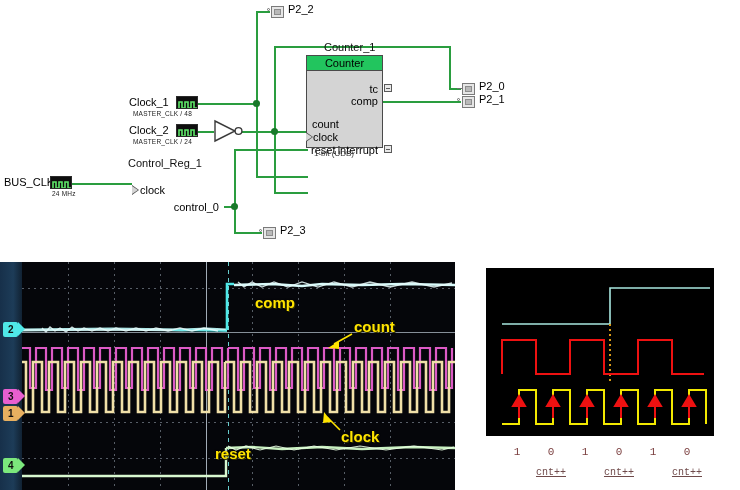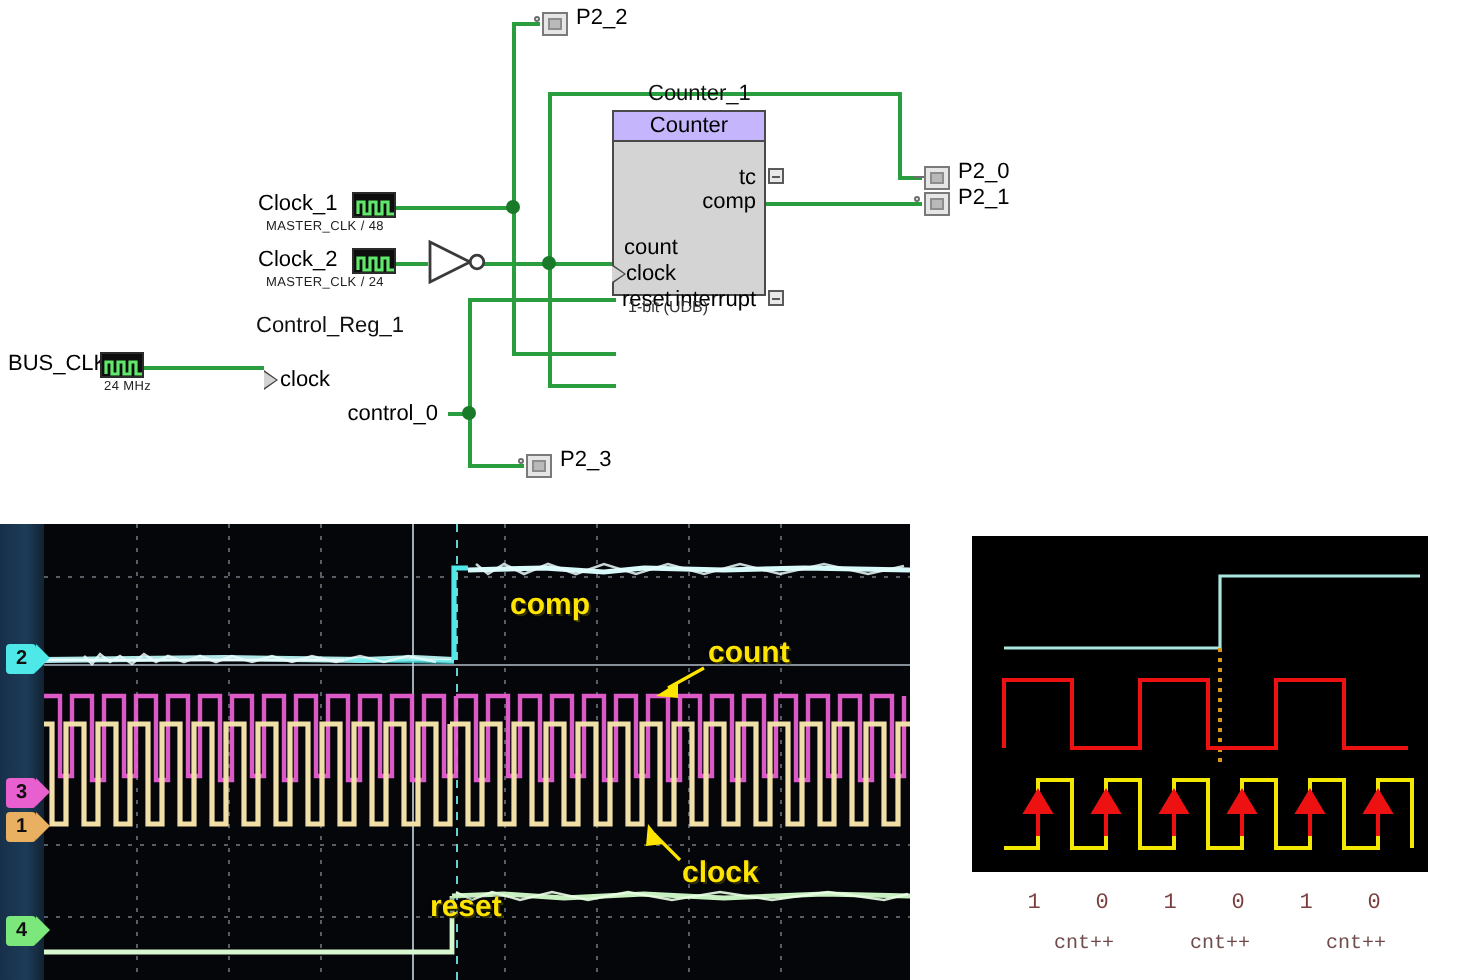--- a/index.html
+++ b/index.html
@@ -13,21 +13,21 @@
   
   #schematic{position:absolute;left:0;top:0;width:740px;height:258px;background:#fff;}
   .wire{position:absolute;background:#2a9d3f;}
   .wire.h{height:2px;}
   .wire.v{width:2px;}
   .jdot{position:absolute;width:7px;height:7px;border-radius:50%;background:#197a2a;}
 
   .blk{position:absolute;box-sizing:border-box;border:1px solid #4a4a4a;background:#d4d4d4;}
   .blk .hdr{
     box-sizing:border-box;height:15px;line-height:15px;text-align:center;
-    background:#c4b5fd;border-bottom:1px solid #4a4a4a;
+    background:#22c55e;border-bottom:1px solid #4a4a4a;
     font-size:11px;color:#000;
   }
   .blk-title{position:absolute;font-size:11px;color:#111;white-space:nowrap;}
   .blk-sub{position:absolute;font-size:8px;color:#333;white-space:nowrap;}
   .pin-l{position:absolute;font-size:11px;color:#000;white-space:nowrap;}
   .pin-r{position:absolute;font-size:11px;color:#000;white-space:nowrap;text-align:right;}
 
   
   .clkarrow{position:absolute;width:0;height:0;
     border-top:5px solid transparent;border-bottom:5px solid transparent;
@@ -75,22 +75,22 @@
     border-top:7.5px solid transparent;border-bottom:7.5px solid transparent;}
   .ann{position:absolute;color:#ffe400;font-size:15px;font-weight:bold;
     white-space:nowrap;text-shadow:0 0 2px #000,1px 1px 0 #3a3a00;}
   .noise{position:absolute;}
 
   
   #timing{position:absolute;left:484px;top:268px;width:248px;height:222px;background:#ffffff;}
   #timing .panel{position:absolute;left:2px;top:0;width:228px;height:168px;background:#000;}
   .tlabel{position:absolute;font-size:11px;color:#7b3f3f;text-align:center;
     font-family:"Liberation Mono","DejaVu Sans Mono",monospace;}
-  .tcnt{position:absolute;font-size:10px;color:#6f4a4a;text-align:left;
-    font-family:"Liberation Mono","DejaVu Sans Mono",monospace;}
+  .tcnt{position:absolute;font-size:10px;color:#6f4a4a;text-align:center;
+    font-family:"Liberation Mono","DejaVu Sans Mono",monospace;text-decoration:underline;}
 </style>
 </head>
 <body>
 
 <div id="page">
 
   <div id="schematic">
 
     <div class="wire h" style="left:198px;top:103px;width:60px;"></div>
     <div class="wire v" style="left:256px;top:11px;height:93px;"></div>

